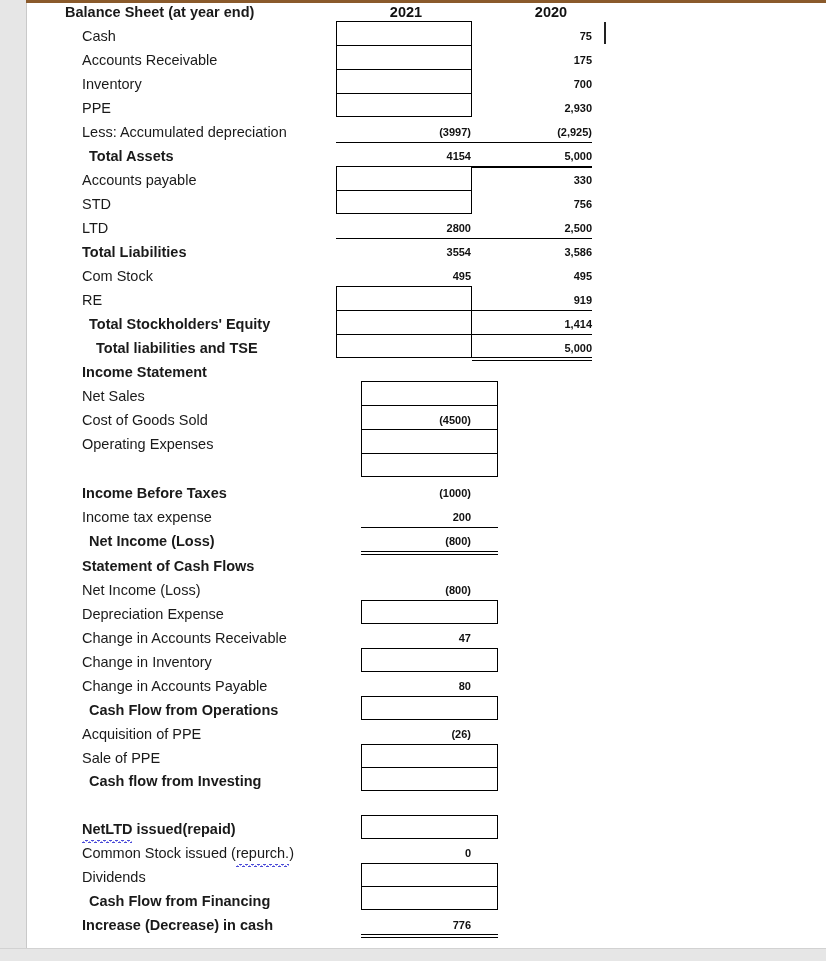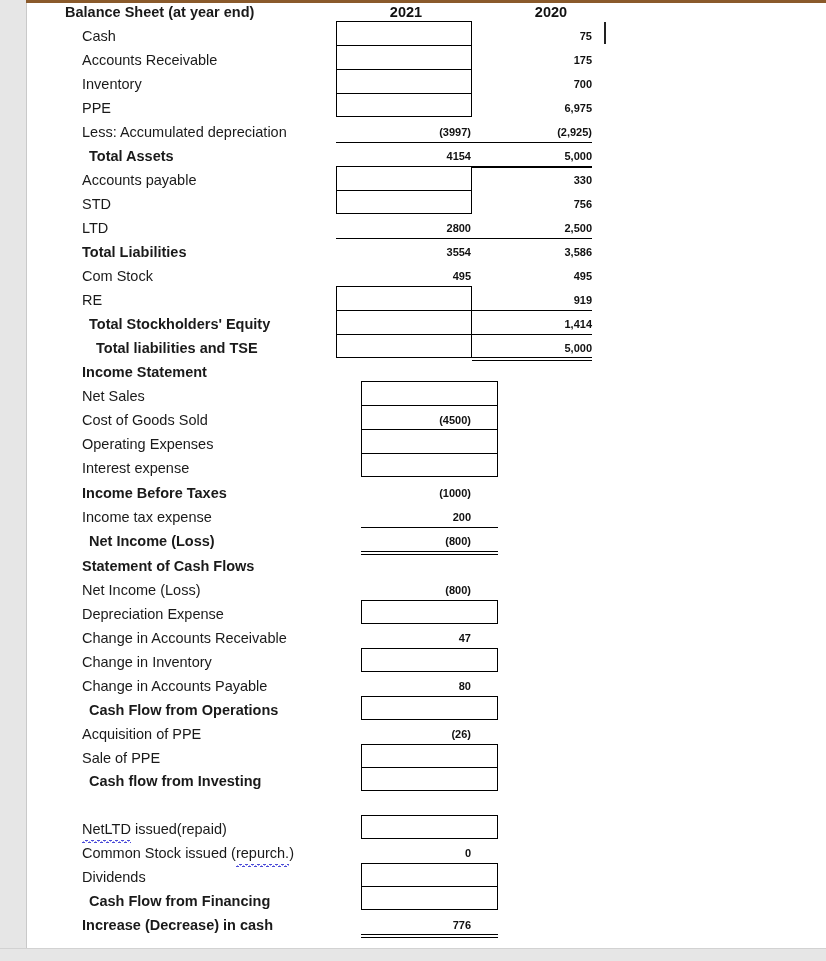--- a/index.html
+++ b/index.html
@@ -189,21 +189,21 @@
       <div class="row" style="top:48px;">
         <span class="lbl ind1">Accounts Receivable</span>
         <span class="v20">175</span>
       </div>
       <div class="row" style="top:72px;">
         <span class="lbl ind1">Inventory</span>
         <span class="v20">700</span>
       </div>
       <div class="row" style="top:96px;">
         <span class="lbl ind1">PPE</span>
-        <span class="v20">6,975</span>
+        <span class="v20">2,930</span>
       </div>
       <div class="row" style="top:120px;">
         <span class="lbl ind1">Less: Accumulated depreciation</span>
         <span class="v21">(3997)</span>
         <span class="v20">(2,925)</span>
       </div>
       <div class="row" style="top:144px;">
         <span class="lbl ind2 bold">Total Assets</span>
         <span class="v21">4154</span>
         <span class="v20">5,000</span>
@@ -272,23 +272,20 @@
       </div>
       <div class="row" style="top:384px;">
         <span class="lbl ind1">Net Sales</span>
       </div>
       <div class="row" style="top:408px;">
         <span class="lbl ind1">Cost of Goods Sold</span>
         <span class="v21">(4500)</span>
       </div>
       <div class="row" style="top:432px;">
         <span class="lbl ind1">Operating Expenses</span>
-      </div>
-      <div class="row" style="top:456px;">
-        <span class="lbl ind1">Interest expense</span>
       </div>
       <div class="row" style="top:481px;">
         <span class="lbl ind1 bold">Income Before Taxes</span>
         <span class="v21">(1000)</span>
       </div>
       <div class="row" style="top:505px;">
         <span class="lbl ind1">Income tax expense</span>
         <span class="v21">200</span>
       </div>
       <div class="row" style="top:529px;">
@@ -330,21 +327,21 @@
       <div class="row" style="top:722px;">
         <span class="lbl ind1">Acquisition of PPE</span>
         <span class="v21">(26)</span>
       </div>
       <div class="row" style="top:746px;">
         <span class="lbl ind1">Sale of PPE</span>
       </div>
       <div class="row" style="top:769px;">
         <span class="lbl ind2 bold">Cash flow from Investing</span>
       </div>
-      <div class="row" style="top:817px;">
+      <div class="row" style="top:817px;font-weight:bold;">
         <span class="lbl ind1"><span class="sq">NetLTD</span> issued(repaid)</span>
       </div>
       <div class="row" style="top:841px;">
         <span class="lbl ind1">Common Stock issued (<span class="sq">repurch.</span>)</span>
         <span class="v21">0</span>
       </div>
       <div class="row" style="top:865px;">
         <span class="lbl ind1">Dividends</span>
       </div>
       <div class="row" style="top:889px;">

